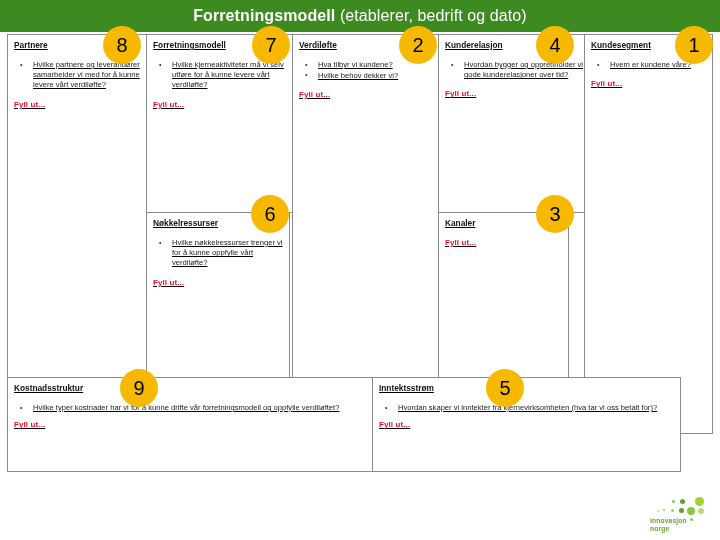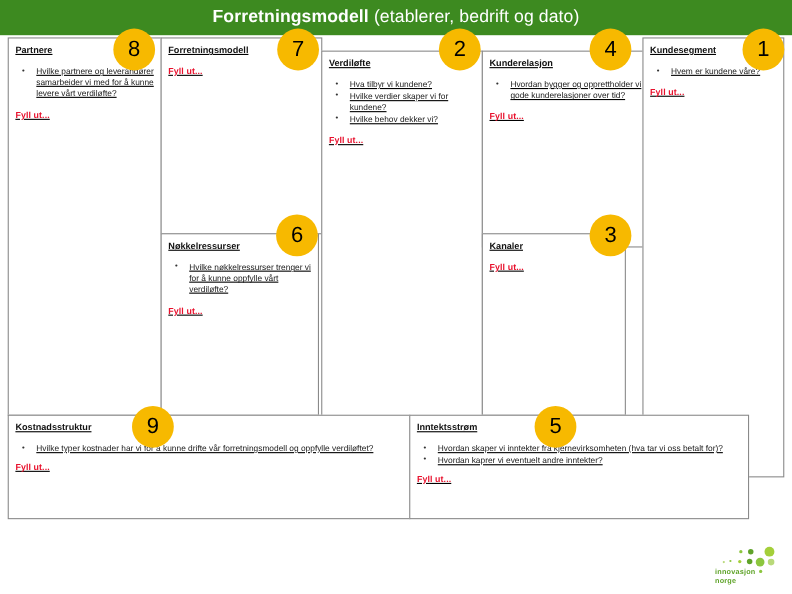--- a/index.html
+++ b/index.html
@@ -135,42 +135,44 @@
   <div class="cell" style="left:0px; top:0px; width:140px; height:344px;">
     <div class="cell-title">Partnere</div>
     <ul class="bullets">
       <li>Hvilke partnere og leverandører samarbeider vi med for å kunne levere vårt verdiløfte?</li>
     </ul>
     <div class="fill-note">Fyll ut...</div>
   </div>
 
   <div class="cell" style="left:139px; top:0px; width:147px; height:179px;">
     <div class="cell-title">Forretningsmodell</div>
+    <ul class="bullets">
+      <li>Hvilke kjerneaktiviteter må vi selv utføre for å kunne levere vårt verdiløfte?</li>
+    </ul>
     <div class="fill-note">Fyll ut...</div>
   </div>
 
   <div class="cell" style="left:139px; top:178px; width:144px; height:166px;">
     <div class="cell-title">Nøkkelressurser</div>
     <ul class="bullets">
       <li>Hvilke nøkkelressurser trenger vi for å kunne oppfylle vårt verdiløfte?</li>
     </ul>
     <div class="fill-note">Fyll ut...</div>
   </div>
 
-  <div class="cell" style="left:285px; top:0px; width:147px; height:344px;margin-top:12px;">
+  <div class="cell" style="left:285px; top:0px; width:147px; height:344px;">
     <div class="cell-title">Verdiløfte</div>
     <ul class="bullets">
       <li>Hva tilbyr vi kundene?</li>
-      <li>Hvilke verdier skaper vi for kundene?</li>
       <li>Hvilke behov dekker vi?</li>
     </ul>
     <div class="fill-note">Fyll ut...</div>
   </div>
 
-  <div class="cell" style="left:431px; top:12px; width:165px; height:179px;">
+  <div class="cell" style="left:431px; top:0px; width:165px; height:179px;">
     <div class="cell-title">Kunderelasjon</div>
     <ul class="bullets">
       <li>Hvordan bygger og opprettholder vi gode kunderelasjoner over tid?</li>
     </ul>
     <div class="fill-note">Fyll ut...</div>
   </div>
 
   <div class="cell" style="left:431px; top:178px; width:131px; height:166px;">
     <div class="cell-title">Kanaler</div>
     <div class="fill-note">Fyll ut...</div>
@@ -189,21 +191,20 @@
     <ul class="bullets">
       <li>Hvilke typer kostnader har vi for å kunne drifte vår forretningsmodell og oppfylle verdiløftet?</li>
     </ul>
     <div class="fill-note tight">Fyll ut...</div>
   </div>
 
   <div class="cell" style="left:365px; top:343px; width:309px; height:95px;">
     <div class="cell-title">Inntektsstrøm</div>
     <ul class="bullets">
       <li>Hvordan skaper vi inntekter fra kjernevirksomheten (hva tar vi oss betalt for)?</li>
-      <li>Hvordan kaprer vi eventuelt andre inntekter?</li>
     </ul>
     <div class="fill-note tight">Fyll ut...</div>
   </div>
 
 </div>
 
 <div class="badge" style="left:103px; top:26px;">8</div>
 <div class="badge" style="left:252px; top:26px;">7</div>
 <div class="badge" style="left:399px; top:26px;">2</div>
 <div class="badge" style="left:536px; top:26px;">4</div>

